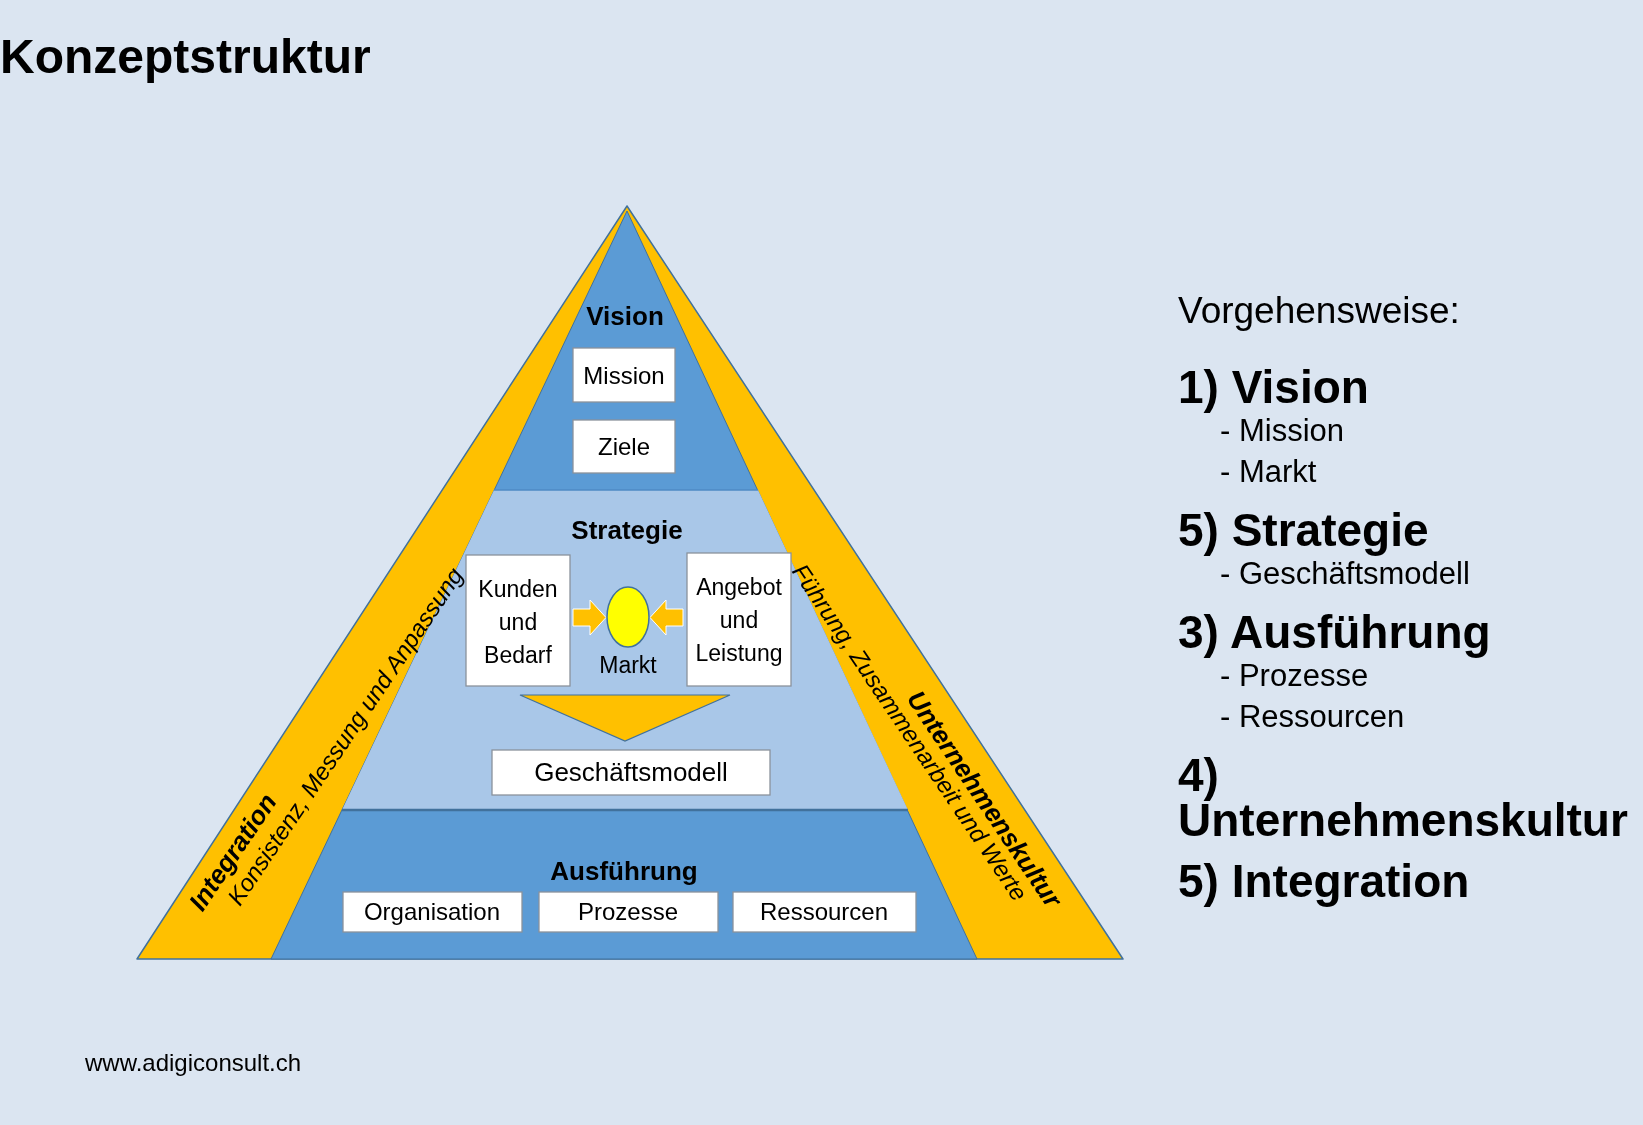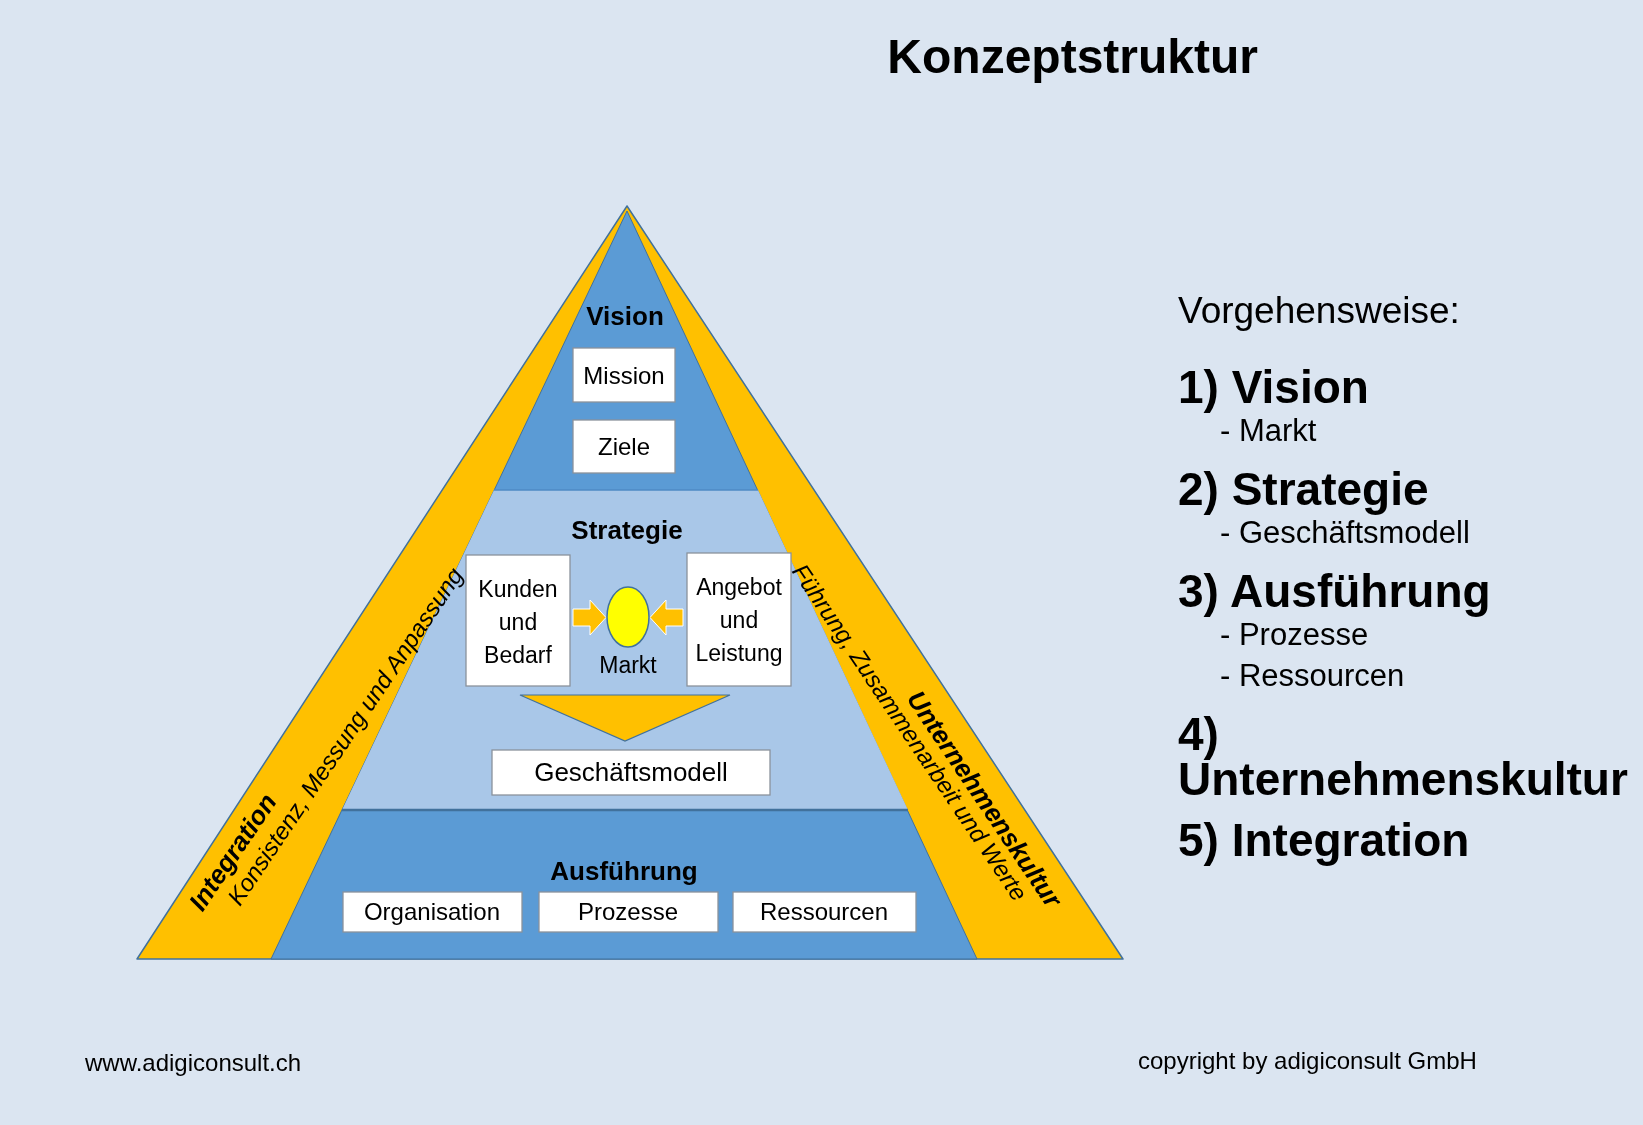--- a/index.html
+++ b/index.html
@@ -6,21 +6,21 @@
   .slide{
     position:relative;
     width:1643px;height:1125px;
     background:#dbe5f1;
     font-family:"Liberation Sans",sans-serif;
     color:#000;
     overflow:hidden;
   }
   .title{
     position:absolute;top:28px;left:0;width:1258px;
-    text-align:right;
+    text-align:left;
     font-size:48px;font-weight:bold;line-height:58px;
   }
   .pyramid-svg{position:absolute;left:0;top:0;width:1643px;height:1125px;}
   .pyramid-svg text{fill:#000;}
   .t23{font-size:23px;}
   .t24{font-size:24px;}
   .t26{font-size:26px;}
   .t-bold{font-weight:bold;}
   .t-italic{font-style:italic;}
   .t-bold-italic{font-weight:bold;font-style:italic;}
@@ -91,26 +91,26 @@
 
     <text transform="translate(240,857) rotate(-56)" text-anchor="middle" class="t26 t-bold-italic">Integration</text>
     <text transform="translate(352,741) rotate(-56)" text-anchor="middle" class="t24 t-italic">Konsistenz, Messung und Anpassung</text>
     <text transform="translate(903,737) rotate(56)" text-anchor="middle" class="t24 t-italic">Führung, Zusammenarbeit und Werte</text>
     <text transform="translate(977,804) rotate(56)" text-anchor="middle" class="t26 t-bold-italic">Unternehmenskultur</text>
   </svg>
 
   <aside class="procedure">
     <div class="proc-title">Vorgehensweise:</div>
     <div class="proc-item">1) Vision</div>
+    <div class="proc-sub">- Mission</div>
     <div class="proc-sub">- Markt</div>
-    <div class="proc-item">2) Strategie</div>
+    <div class="proc-item">5) Strategie</div>
     <div class="proc-sub">- Geschäftsmodell</div>
     <div class="proc-item">3) Ausführung</div>
     <div class="proc-sub">- Prozesse</div>
     <div class="proc-sub">- Ressourcen</div>
     <div class="proc-item">4) Unternehmenskultur</div>
     <div class="proc-item">5) Integration</div>
   </aside>
 
   <div class="footer-left">www.adigiconsult.ch</div>
-  <div class="footer-right">copyright by adigiconsult GmbH</div>
 
 </div>
 
 </body></html>

